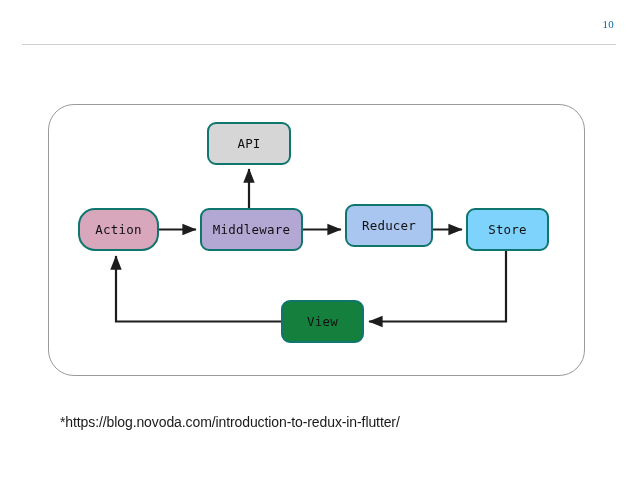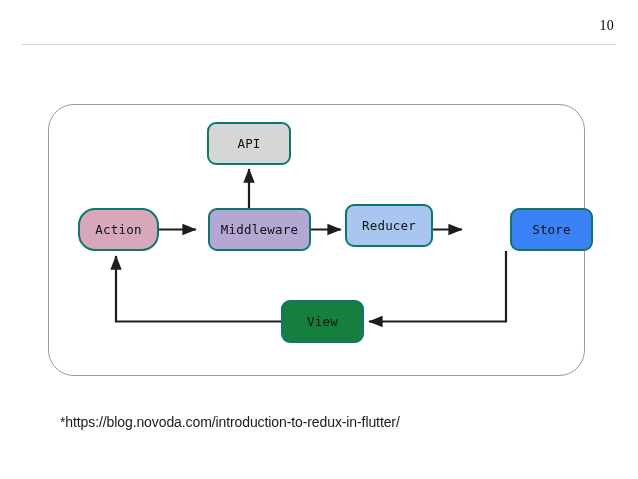--- a/index.html
+++ b/index.html
@@ -20,22 +20,22 @@
     position: absolute;
     left: 0; top: 0;
     width: 638px;
     height: 44px;
   }
   #page-number {
     position: absolute;
     right: 24px;
     top: 18px;
     font-family: "Liberation Serif", serif;
-    font-size: 14px;
-    color: #000000;
+    font-size: 11px;
+    color: #0369a1;
     letter-spacing: 0.3px;
   }
   #header-rule {
     position: absolute;
     left: 22px;
     right: 22px;
     top: 44px;
     height: 1px;
     background: #cfcfcf;
   }
@@ -129,29 +129,29 @@
 </svg>
 
 <div class="node" id="node-api" style="background: rgb(214, 214, 214);">
   <span>API</span>
 </div>
 
 <div class="node" id="node-action" style="background: rgb(217, 167, 188);">
   <span>Action</span>
 </div>
 
-<div class="node" id="node-middleware" style="background: rgb(179, 168, 212); margin-left: 8px;">
+<div class="node" id="node-middleware" style="background: rgb(179, 168, 212);">
   <span>Middleware</span>
 </div>
 
 <div class="node" id="node-reducer" style="background: rgb(168, 198, 239);">
   <span>Reducer</span>
 </div>
 
-<div class="node" id="node-store" style="background: #3b82f6; margin-left: 44px;">
+<div class="node" id="node-store" style="background: #7dd3fc;">
   <span>Store</span>
 </div>
 
 <div class="node" id="node-view" style="background: #15803d;">
   <span>View</span>
 </div>
 
 <div id="caption">*https://blog.novoda.com/introduction-to-redux-in-flutter/</div>
 
 </body></html>

